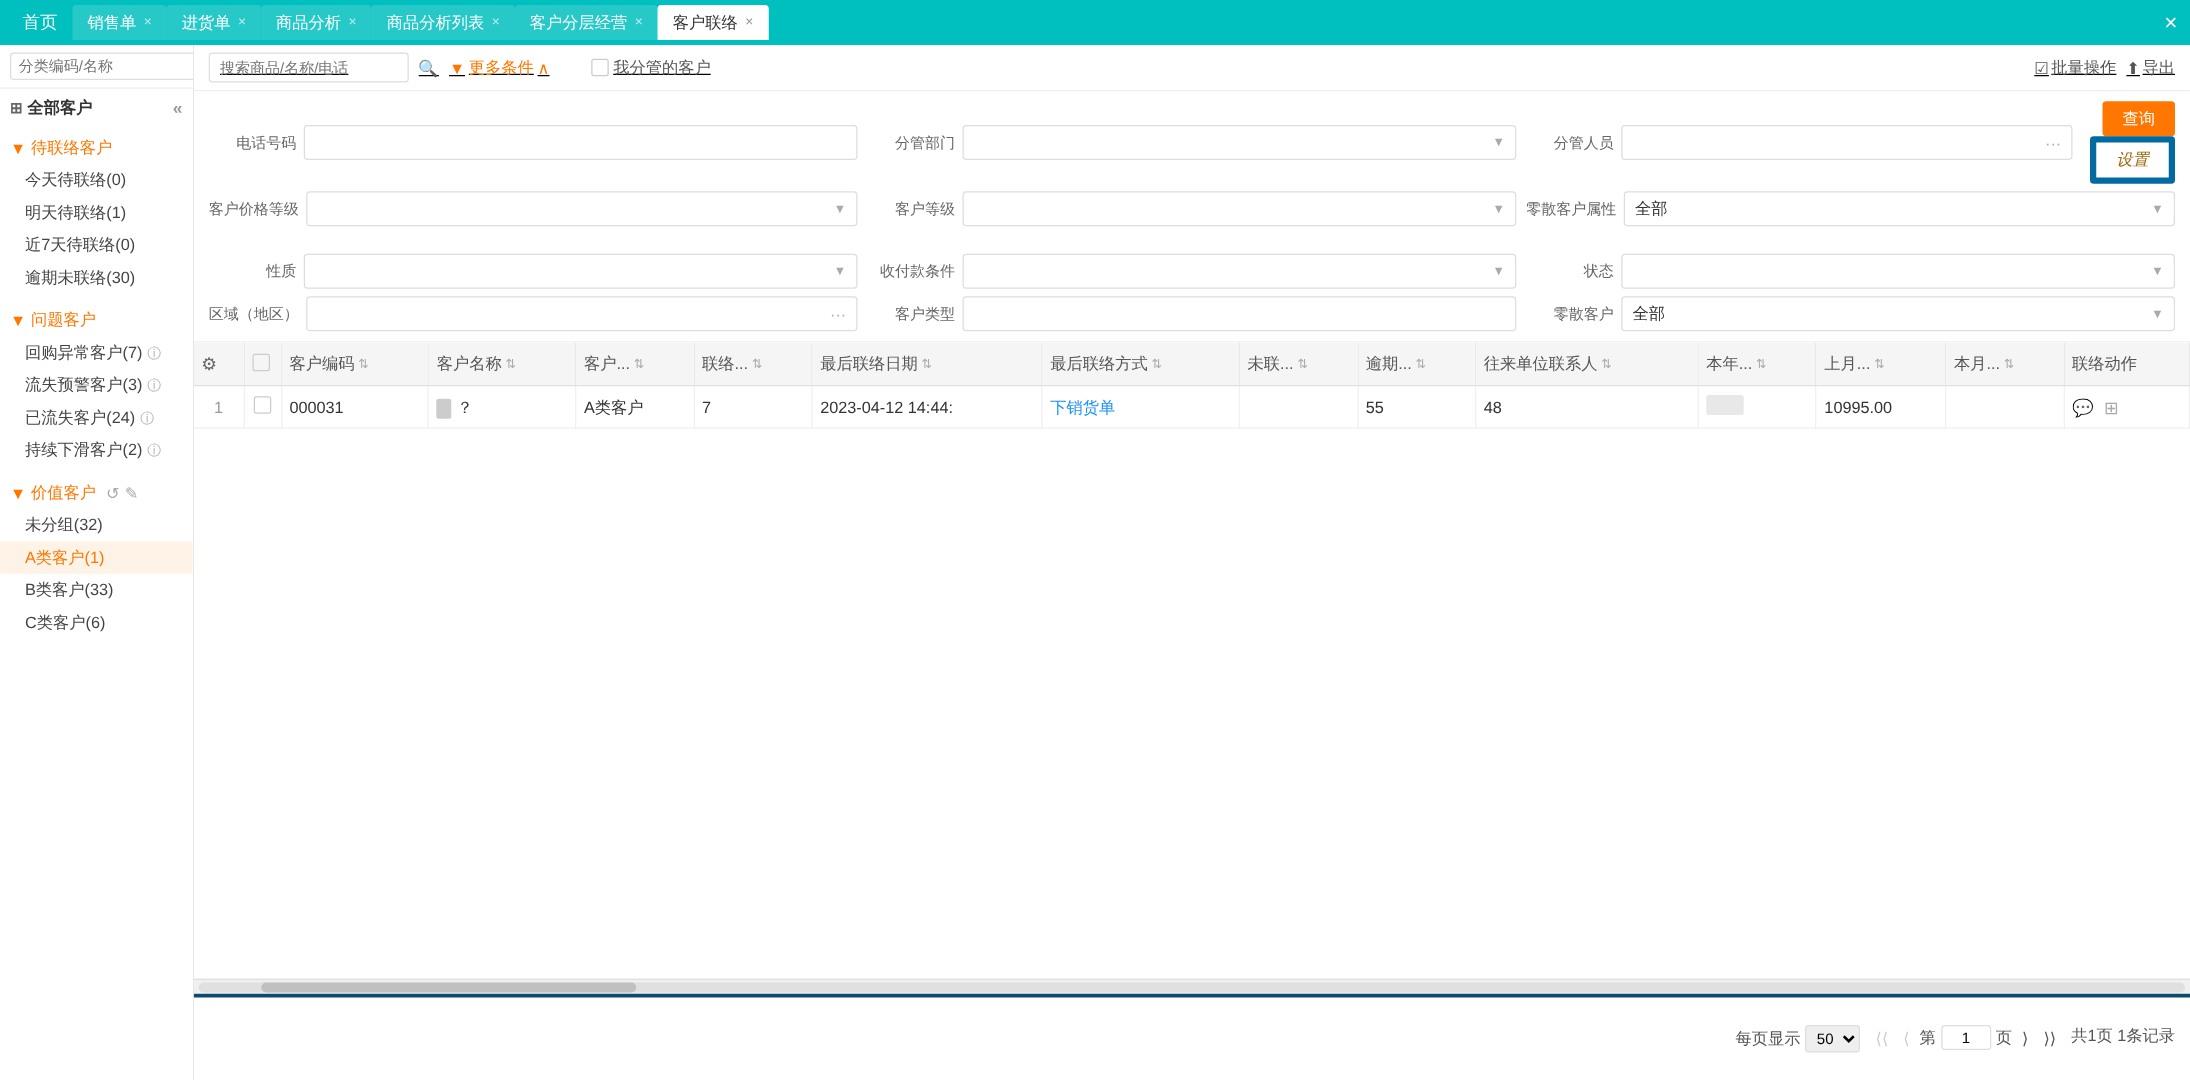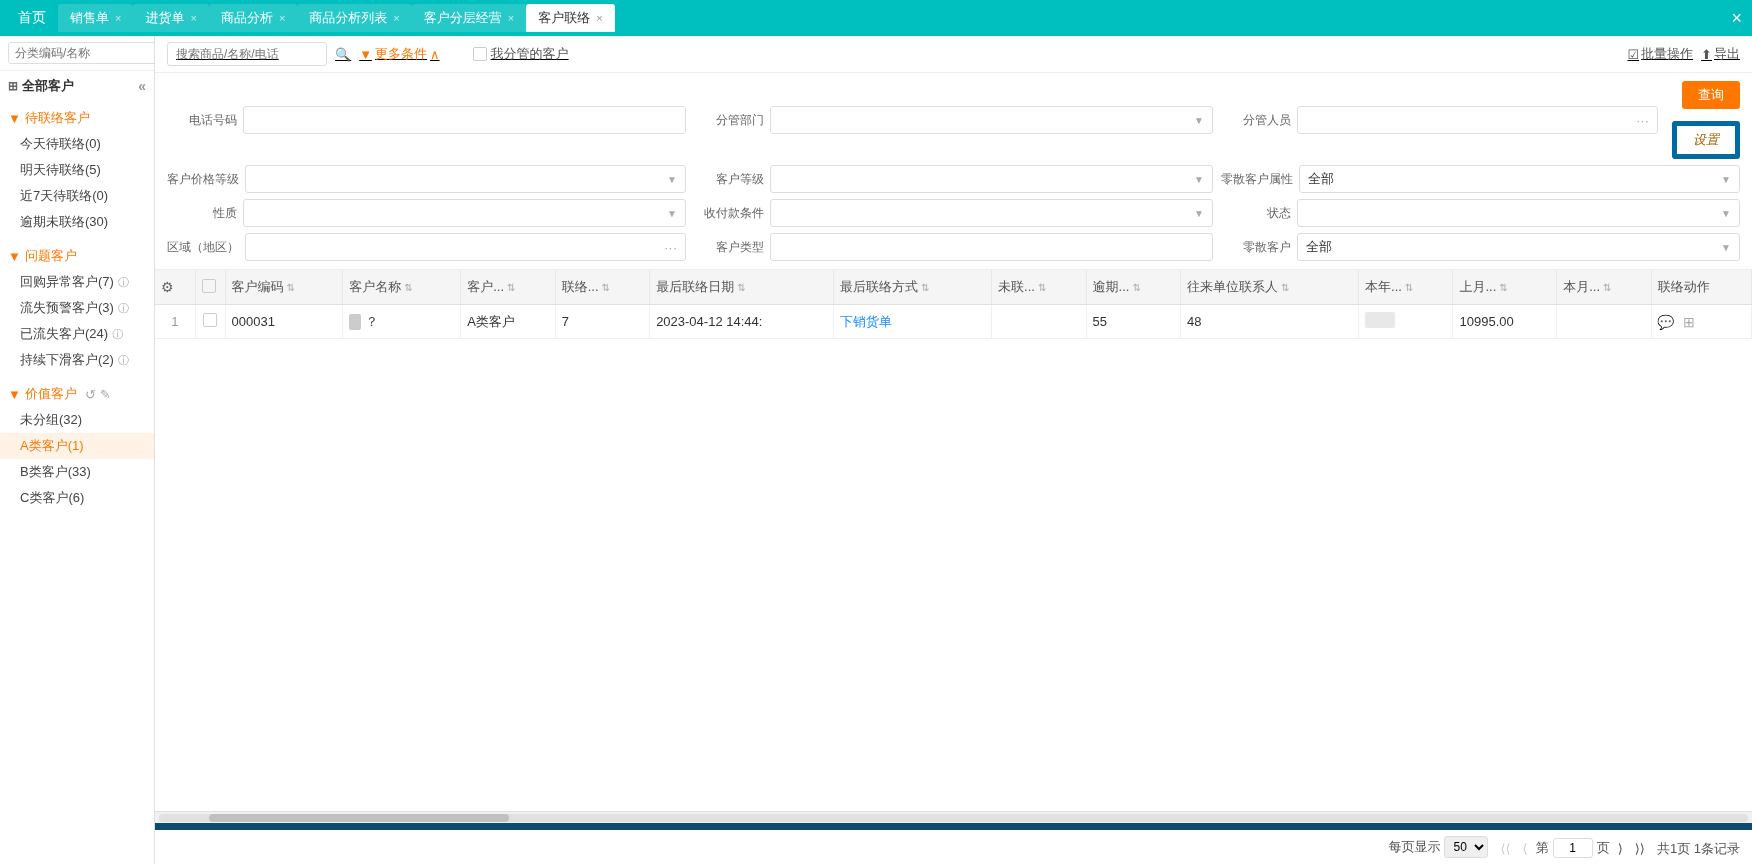--- a/index.html
+++ b/index.html
@@ -49,39 +49,39 @@
     .filter-panel { background: white; padding: 8px 12px; border-bottom: 1px solid #eee; }
     .filter-label { color: #666; font-size: 12px; min-width: 70px; text-align: right; white-space: nowrap; }
     .filter-input { flex: 1; border: 1px solid #ddd; border-radius: 3px; padding: 4px 8px; font-size: 12px; outline: none; color: #333; height: 28px; }
     .filter-select { flex: 1; display: flex; align-items: center; border: 1px solid #ddd; border-radius: 3px; padding: 4px 8px; font-size: 12px; cursor: pointer; color: #333; height: 28px; position: relative; }
     .filter-select .caret { margin-left: auto; color: #aaa; font-size: 10px; }
     .filter-select-dots { flex: 1; display: flex; align-items: center; border: 1px solid #ddd; border-radius: 3px; padding: 4px 8px; font-size: 12px; cursor: pointer; color: #333; height: 28px; }
     .filter-select-dots .dots { margin-left: auto; color: #aaa; }
     .filter-text-value { flex: 1; border: 1px solid #ddd; border-radius: 3px; padding: 4px 8px; font-size: 12px; height: 28px; display: flex; align-items: center; color: #333; }
 
     
-    .action-btns { display: flex; flex-direction: column; gap: 12px; align-items: flex-end; justify-content: center; margin-left: 8px; }
+    .action-btns { display: flex; flex-direction: column; gap: 0; align-items: flex-end; justify-content: center; margin-left: 8px; }
     .btn-query { background: #ff7700; color: white; border: none; border-radius: 3px; padding: 5px 16px; cursor: pointer; font-size: 13px; }
     .btn-settings { background: white; color: #a16207; border: 5px solid #0369a1; border-radius: 3px; padding: 5px 16px; cursor: pointer; font-size: 13px; font-style: italic; }
 
     
     .table-area { flex: 1; overflow: auto; background: white; margin: 0; }
     .data-table { width: 100%; border-collapse: collapse; font-size: 12px; }
     .data-table th { background: #f5f5f5; padding: 8px 6px; text-align: left; border-bottom: 1px solid #e0e0e0; border-right: 1px solid #e8e8e8; color: #555; font-weight: normal; white-space: nowrap; cursor: pointer; position: sticky; top: 0; }
     .data-table th .th-inner { display: flex; align-items: center; gap: 3px; }
     .data-table th .sort-icon { color: #aaa; font-size: 10px; }
     .data-table td { padding: 7px 6px; border-bottom: 1px solid #f0f0f0; border-right: 1px solid #f0f0f0; color: #333; white-space: nowrap; }
     .data-table .col-num { width: 40px; text-align: center; color: #999; }
     .data-table .col-check { width: 30px; text-align: center; }
     .data-table .link-text { color: #1890ff; cursor: pointer; }
     .row-actions { display: flex; gap: 8px; align-items: center; }
     .row-action-icon { color: #aaa; cursor: pointer; font-size: 14px; }
 
     
-    .table-footer { display: flex; align-items: flex-end; justify-content: flex-end; padding: 6px 12px; background: white; border-top: 7px solid #0c4a6e; gap: 8px; font-size: 12px; color: #555; flex-shrink: 0; }
+    .table-footer { display: flex; align-items: flex-start; justify-content: flex-end; padding: 22px 12px; background: white; border-top: 3px solid #0c4a6e; gap: 8px; font-size: 12px; color: #555; flex-shrink: 0; }
     .footer-page-size { display: flex; align-items: center; gap: 4px; }
     .footer-page-size select { border: 1px solid #ddd; border-radius: 3px; padding: 2px 4px; font-size: 12px; }
     .footer-pagination { display: flex; align-items: center; gap: 4px; }
     .footer-pagination .pg-btn { cursor: pointer; color: #555; padding: 2px 4px; }
     .footer-pagination .pg-btn.disabled { color: #ccc; cursor: not-allowed; }
     .footer-pagination input { width: 40px; border: 1px solid #ddd; border-radius: 3px; padding: 2px 4px; text-align: center; font-size: 12px; }
     .footer-total { color: #555; }
 
     
     .h-scroll-area { height: 12px; background: #f0f0f0; border-top: 1px solid #e0e0e0; display: flex; align-items: center; padding: 0 4px; }
@@ -140,21 +140,21 @@
 
     <div class="sidebar-section">
       <div class="sidebar-section-title">
         <span>▼</span>
         <span>待联络客户</span>
       </div>
       <div class="sidebar-item">
         <span>今天待联络(0)</span>
       </div>
       <div class="sidebar-item">
-        <span>明天待联络(5)</span>
+        <span>明天待联络(1)</span>
       </div>
       <div class="sidebar-item">
         <span>近7天待联络(0)</span>
       </div>
       <div class="sidebar-item">
         <span>逾期未联络(30)</span>
       </div>
     </div>
 
     <div class="sidebar-section">
@@ -247,21 +247,21 @@
           <div class="filter-select-dots">
             <span class="dots">···</span>
           </div>
           <div class="action-btns">
             <button class="btn-query">查询</button>
             <button class="btn-settings">设置</button>
           </div>
         </div>
       </div>
 
-      <div style="display:grid; grid-template-columns:1fr 1fr 1fr; gap:8px; margin-bottom:6px; align-items:center;">
+      <div style="display:grid; grid-template-columns:1fr 1fr 1fr; gap:8px; margin-bottom:22px; align-items:center;">
         <div class="filter-cell">
           <span class="filter-label">客户价格等级</span>
           <div class="filter-select">
             <span class="caret">▼</span>
           </div>
         </div>
         <div class="filter-cell">
           <span class="filter-label">客户等级</span>
           <div class="filter-select">
             <span class="caret">▼</span>

